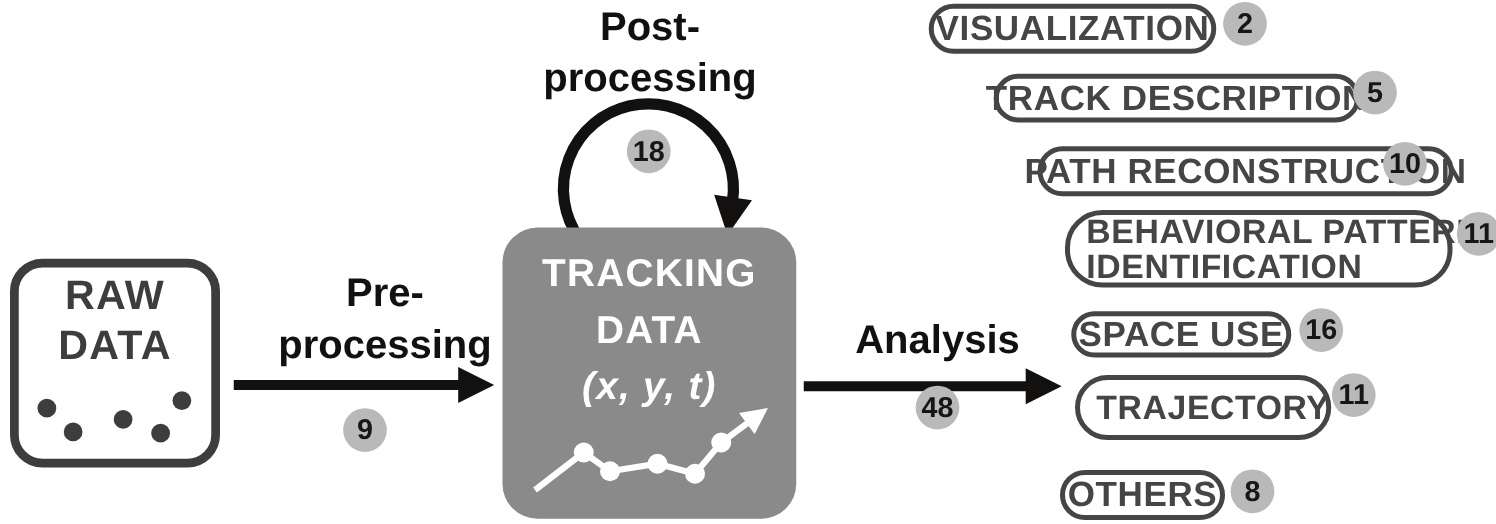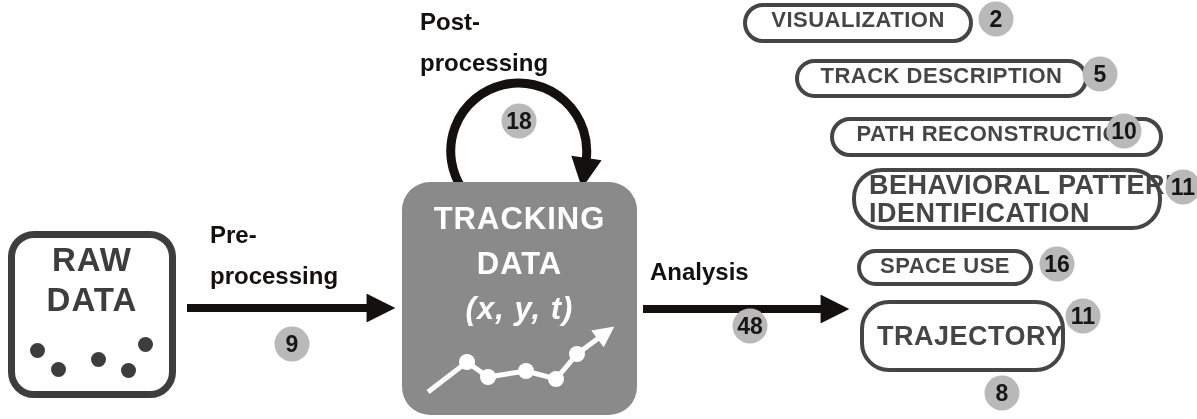--- a/index.html
+++ b/index.html
@@ -11,45 +11,45 @@
     --paper:#ffffff;
   }
   *{margin:0;padding:0;box-sizing:border-box;}
   body{background:#fff;font-family:"Liberation Sans",sans-serif;}
   .canvas{position:relative;width:1197px;height:419px;background:var(--paper);overflow:hidden;font-weight:700;}
   .abs{position:absolute;}
   svg.overlay{position:absolute;left:0;top:0;width:1197px;height:419px;pointer-events:none;}
 
   
   .node-raw{position:absolute;left:8px;top:207px;width:168px;height:167px;
-    border:7px solid var(--border-dark);border-radius:26px;background:#fff;margin-top:24px;}
+    border:7px solid var(--border-dark);border-radius:26px;background:#fff;}
   .raw-label{position:absolute;left:0;top:2px;width:100%;text-align:center;
     color:var(--border-dark);font-size:33px;line-height:40px;letter-spacing:1px;}
   .dot{position:absolute;width:15px;height:15px;border-radius:50%;background:var(--border-dark);}
 
   
   .node-tracking{position:absolute;left:402px;top:182px;width:235px;height:233px;
     border-radius:28px;background:var(--box-gray);padding-left:24px;}
   .tracking-label{position:absolute;left:0;top:14px;width:100%;text-align:center;
     color:#fff;font-size:31px;line-height:45px;letter-spacing:1px;}
   .tracking-label .ital{font-style:italic;}
   .chart-svg{position:absolute;left:0;top:0;}
 
   
-  .flow-label{position:absolute;text-align:left;color:var(--ink);font-size:24px;line-height:41px;}
+  .flow-label{position:absolute;text-align:center;color:var(--ink);font-size:32px;line-height:41px;}
 
   
   .badge{position:absolute;width:35px;height:35px;border-radius:50%;background:var(--badge-gray);
     display:flex;align-items:center;justify-content:center;
     color:#161616;font-size:23px;transform:translate(-50%,-50%);}
 
   
   .pill{position:absolute;background:#fff;border:4px solid var(--pill-gray);
-    color:var(--pill-gray);display:flex;align-items:flex-start;justify-content:center;
-    font-size:22px;letter-spacing:.5px;white-space:nowrap;}
+    color:var(--pill-gray);display:flex;align-items:center;justify-content:center;
+    font-size:28px;letter-spacing:.5px;white-space:nowrap;}
   .pill.two-line{flex-direction:column;align-items:flex-start;justify-content:center;
     padding-left:13px;font-size:27px;line-height:28px;}
 </style>
 </head>
 <body>
 
 <div class="canvas">
 
   <svg class="overlay" viewBox="0 0 1197 419">
     <defs>
@@ -132,20 +132,23 @@
     <span>BEHAVIORAL PATTERN</span>
     <span>IDENTIFICATION</span>
   </div>
   <span class="badge" style="left:1183px;top:187px;">11</span>
 
   <div class="pill" style="left:857px;top:249px;width:176px;height:37px;border-radius:19px;">
     <span>SPACE USE</span>
   </div>
   <span class="badge" style="left:1057px;top:264px;">16</span>
 
-  <div class="pill two-line" style="left:860px;top:300px;width:205px;height:72px;border-radius:29px;gap:41px;">
+  <div class="pill two-line" style="left:860px;top:300px;width:205px;height:52px;border-radius:29px;gap:41px;">
     <span>TRAJECTORY</span>
   </div>
   <span class="badge" style="left:1083px;top:316px;">11</span>
 
+  <div class="pill" style="left:848px;top:376px;width:132px;height:40px;border-radius:20px;">
+    <span>OTHERS</span>
+  </div>
   <span class="badge" style="left:1002px;top:393px;">8</span>
 
 </div>
 
 </body></html>

